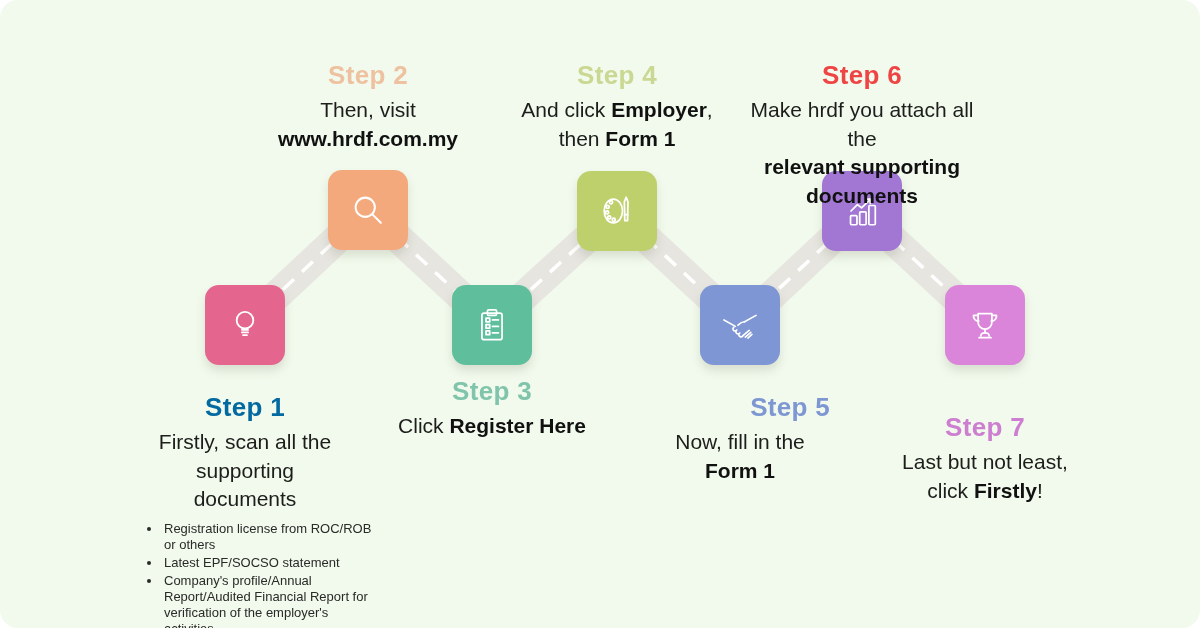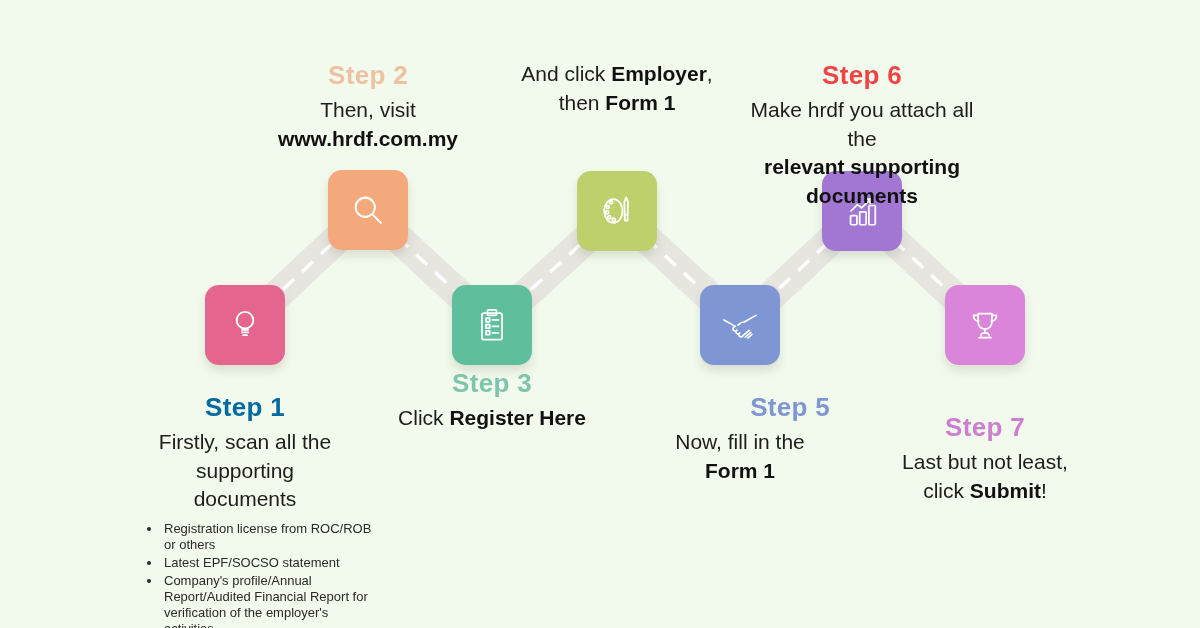--- a/index.html
+++ b/index.html
@@ -26,21 +26,21 @@
   .step-body strong{font-weight:700;color:#111;}
   .bullet-list{
     margin:7px 0 0 0;padding:0 0 0 52px;text-align:left;
     font-size:13px;line-height:1.24;color:#2a2a28;width:218px;
   }
   .bullet-list li{margin:0 0 2px 0;padding-left:2px;}
 </style>
 </head>
 <body>
 
-<div class="canvas" style="background: rgb(241, 250, 236);">
+<div class="canvas" style="background: rgb(241, 250, 236); border-radius: 18px;">
 
   <svg class="road-svg" width="1200" height="628" viewBox="0 0 1200 628">
     <polyline points="245,325 368,210 492,325 617,211 740,325 862,211 985,325" fill="none" stroke-width="30" stroke-linejoin="round" stroke-linecap="butt" stroke="#e6e5df"></polyline>
     <polyline points="245,325 368,210 492,325 617,211 740,325 862,211 985,325" fill="none" stroke-width="3.5" stroke-dasharray="15 11" stroke-linejoin="round" stroke="#ffffff"></polyline>
   </svg>
 
   <div class="icon-box" style="left: 205px; top: 285px; background: rgb(228, 102, 142);">
     <svg width="42" height="42" viewBox="0 0 48 48" fill="none" stroke="#fff" stroke-width="2.1" stroke-linecap="round" stroke-linejoin="round">
       <circle cx="24" cy="18.5" r="9.5"></circle>
       <path d="M20.5 29.5 h7"></path>
@@ -117,20 +117,21 @@
 
   <div class="step-text" style="left:258px;top:60px;width:220px;">
     <div class="step-title" style="color: rgb(238, 194, 160);">Step 2</div>
     <div class="step-body">
       <span>Then, visit</span><br>
       <strong>www.hrdf.com.my</strong>
     </div>
   </div>
 
   <div class="step-text" style="left:507px;top:60px;width:220px;">
+    <div class="step-title" style="color: rgb(203, 216, 147);">Step 4</div>
     <div class="step-body">
       <span>And click </span><strong>Employer</strong><span>,</span><br>
       <span>then </span><strong>Form 1</strong>
     </div>
   </div>
 
   <div class="step-text" style="left:742px;top:60px;width:240px;">
     <div class="step-title" style="color: #ef4444;">Step 6</div>
     <div class="step-body">
       <span>Make hrdf you attach all the</span><br>
@@ -145,36 +146,36 @@
       <span>Firstly, scan all the supporting</span><br>
       <span>documents</span>
     </div>
     <ul class="bullet-list">
       <li>Registration license from ROC/ROB or others</li>
       <li>Latest EPF/SOCSO statement</li>
       <li>Company's profile/Annual Report/Audited Financial Report for verification of the employer's activities</li>
     </ul>
   </div>
 
-  <div class="step-text" style="left:377px;top:368px;width:230px;">
+  <div class="step-text" style="left:377px;top:376px;width:230px;">
     <div class="step-title" style="color: rgb(128, 197, 171);">Step 3</div>
     <div class="step-body">
       <span>Click </span><strong>Register Here</strong>
     </div>
   </div>
 
   <div class="step-text" style="left:650px;top:392px;width:180px;">
     <div class="step-title" style="color: rgb(126, 151, 211); text-align: right;">Step 5</div>
     <div class="step-body">
       <span>Now, fill in the</span><br>
       <strong>Form 1</strong>
     </div>
   </div>
 
   <div class="step-text" style="left:880px;top:412px;width:210px;">
     <div class="step-title" style="color: rgb(205, 126, 208);">Step 7</div>
     <div class="step-body">
       <span>Last but not least,</span><br>
-      <span>click </span><strong>Submit</strong><span>!</span>
+      <span>click </span><strong>Firstly</strong><span>!</span>
     </div>
   </div>
 
 </div>
 
 </body></html>

